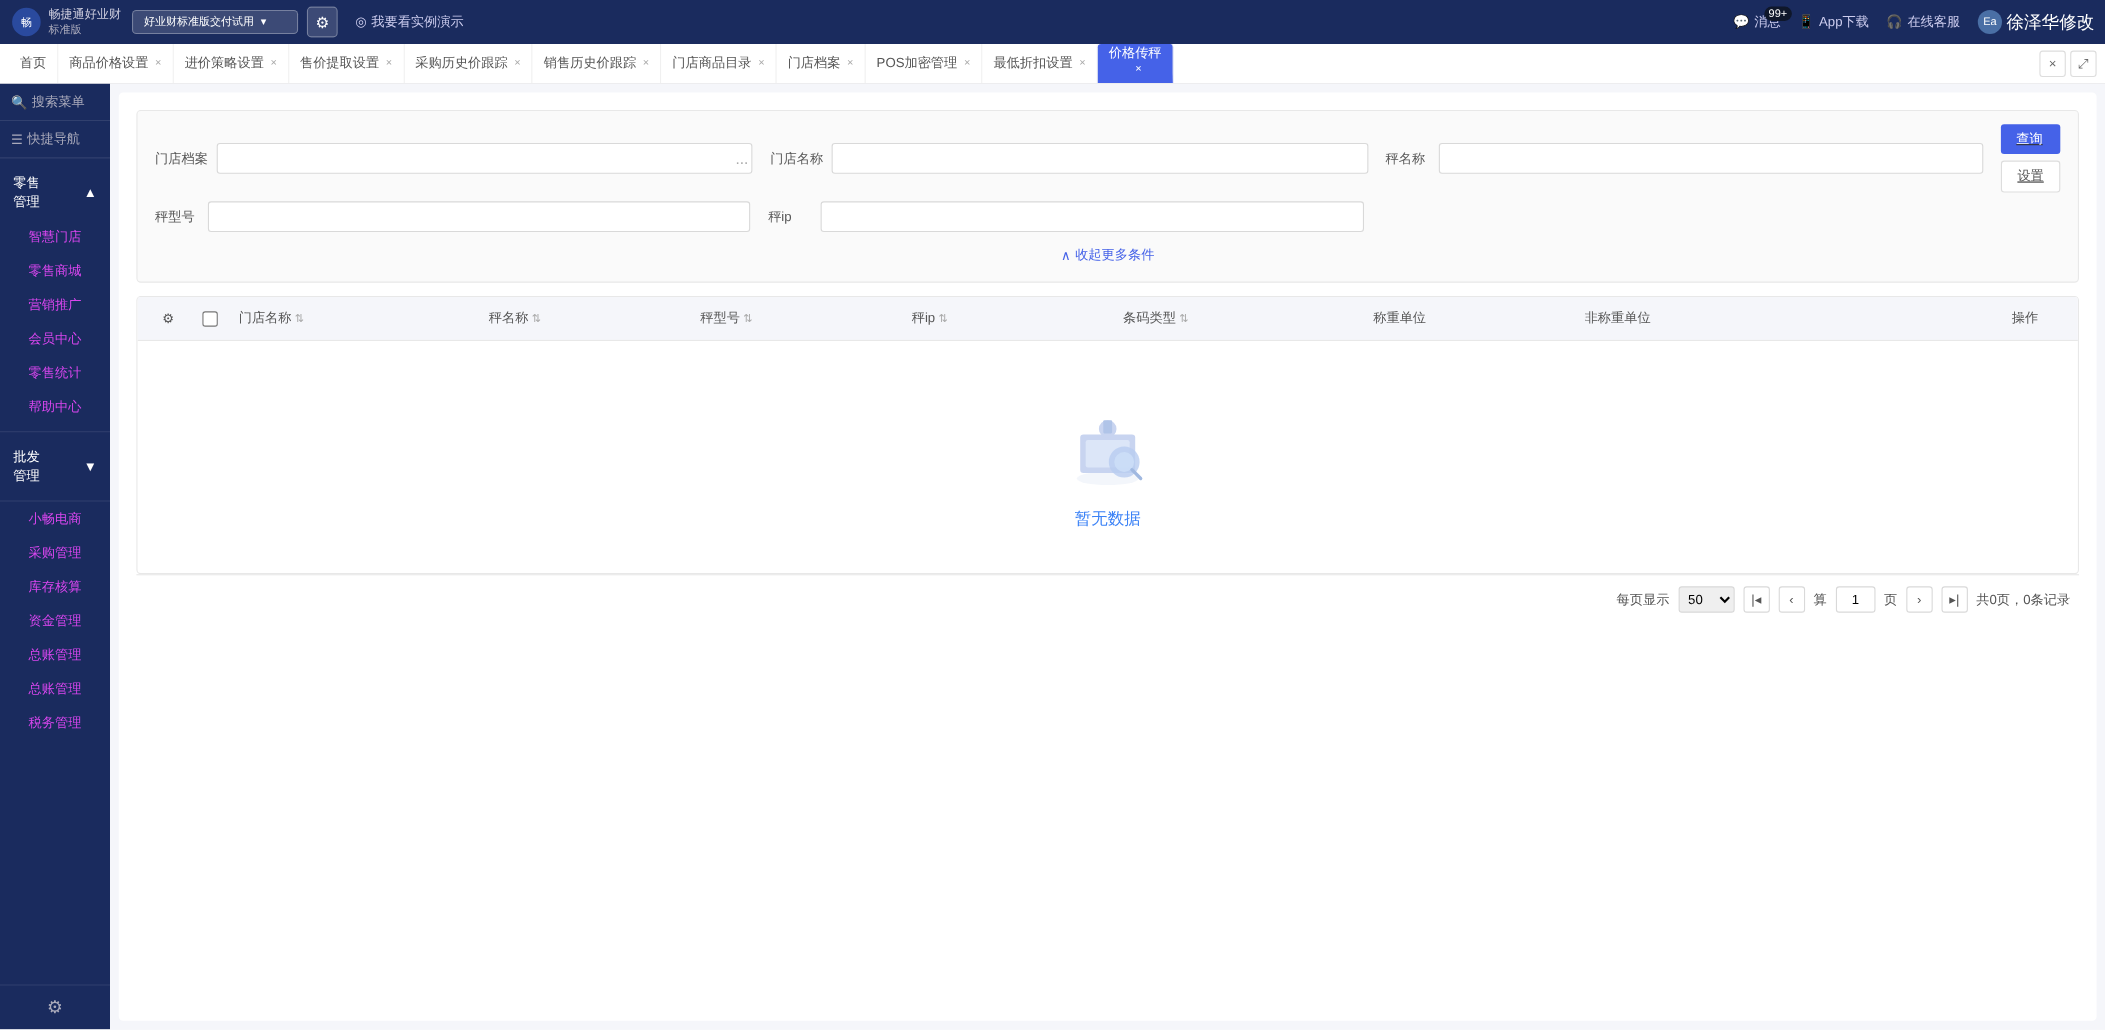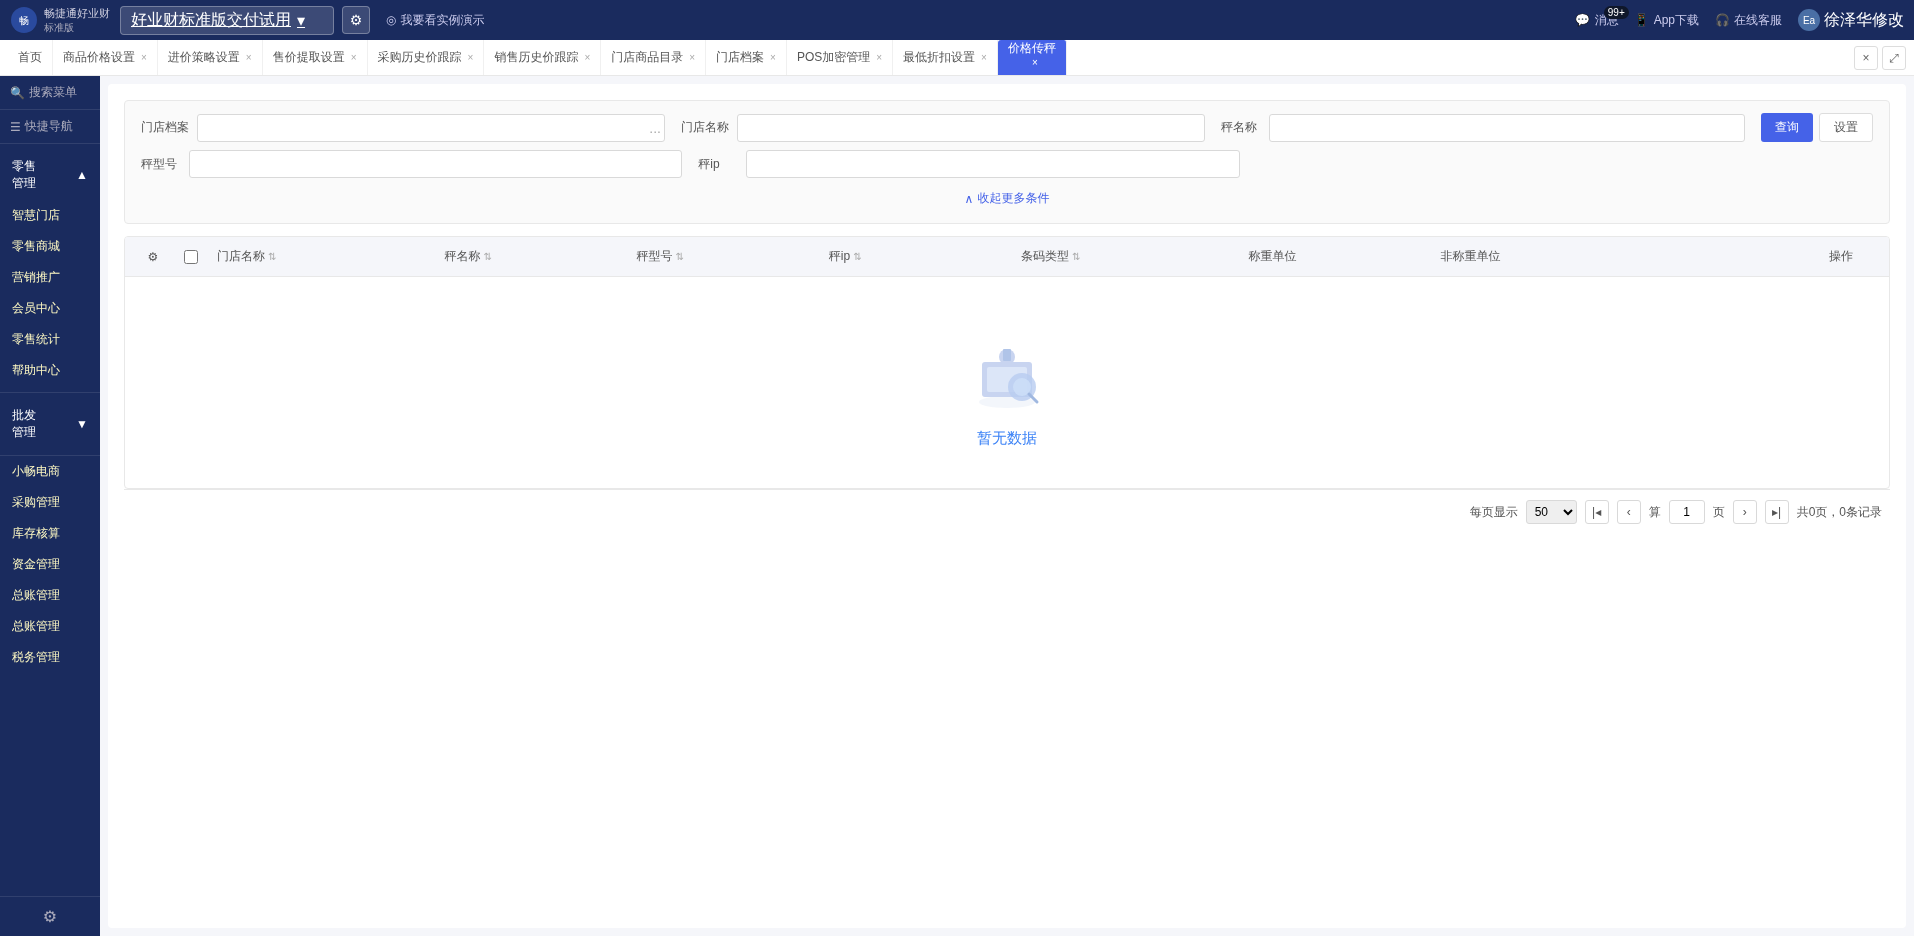--- a/index.html
+++ b/index.html
@@ -42,21 +42,21 @@
       color: #fff;
       padding: 3px 28px 3px 10px;
       border-radius: 4px;
       font-size: 12px;
       cursor: pointer;
       position: relative;
       display: flex;
       align-items: center;
       gap: 6px;
     }
-    .version-select span { font-size: 16px; text-decoration: underline; }
+    .version-select span { font-size: 10px; }
     .settings-btn {
       margin-left: 8px;
       background: rgba(255,255,255,0.15);
       border: 1px solid rgba(255,255,255,0.3);
       color: #fff;
       width: 28px;
       height: 28px;
       border-radius: 4px;
       display: flex;
       align-items: center;
@@ -220,23 +220,23 @@
       padding: 8px 12px;
       font-size: 12px;
       color: #fff;
       cursor: pointer;
       font-weight: 500;
       gap: 29px;
     }
     .sidebar-item {
       padding: 7px 12px;
       font-size: 12px;
-      color: #fef9c3;
-      cursor: pointer;
-      text-align: left;
+      color: #d946ef;
+      cursor: pointer;
+      text-align: center;
     }
     .sidebar-bottom {
       margin-top: auto;
       border-top: 1px solid rgba(255,255,255,0.1);
       padding: 10px;
       display: flex;
       justify-content: center;
     }
 
     
@@ -650,21 +650,21 @@
             </div>
           </div>
           <div class="filter-item">
             <span class="filter-label">门店名称</span>
             <input class="filter-input" style="">
           </div>
           <div class="filter-item">
             <span class="filter-label">秤名称</span>
             <input class="filter-input" style="">
           </div>
-          <div style="display:flex;gap:6px;">
+          <div style="display:flex;flex-direction:column;gap:6px;text-decoration:underline;">
             <button class="btn btn-primary">
               <span>查询</span>
             </button>
             <button class="btn btn-default">
               <span>设置</span>
             </button>
           </div>
         </div>
         <div class="filter-row">
           <div class="filter-item">

